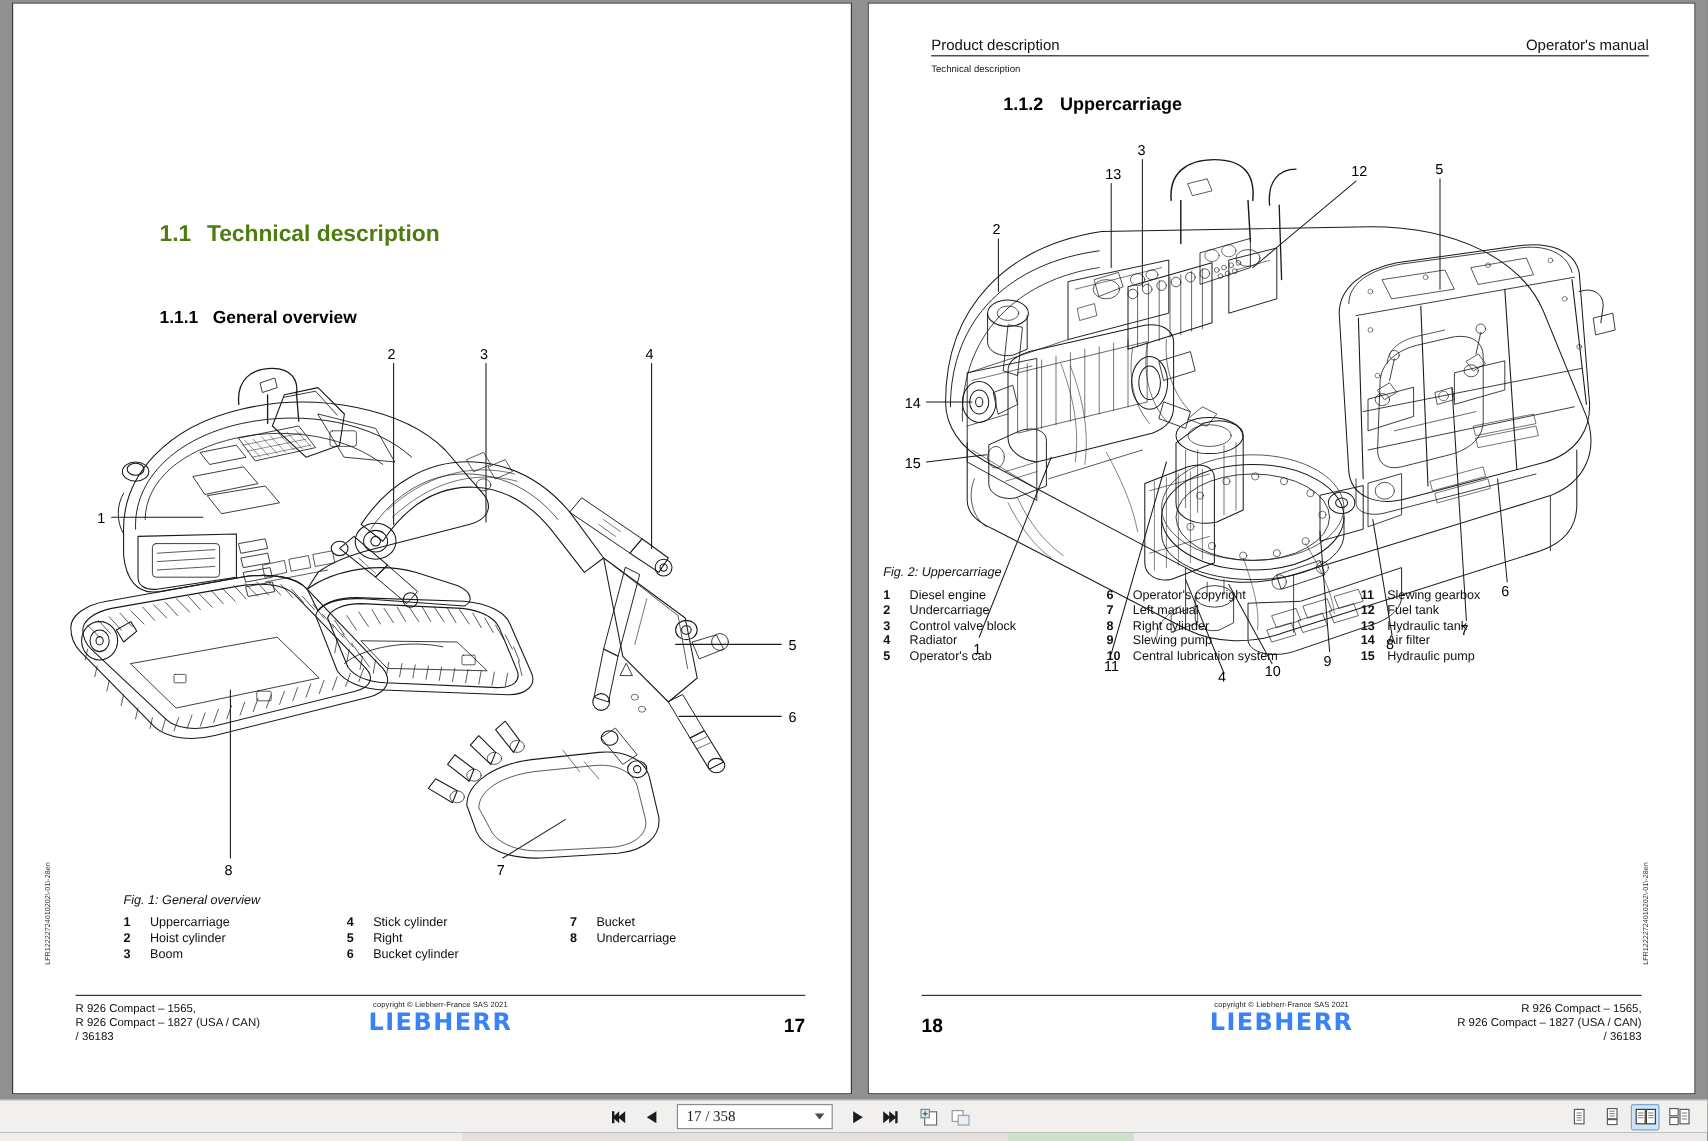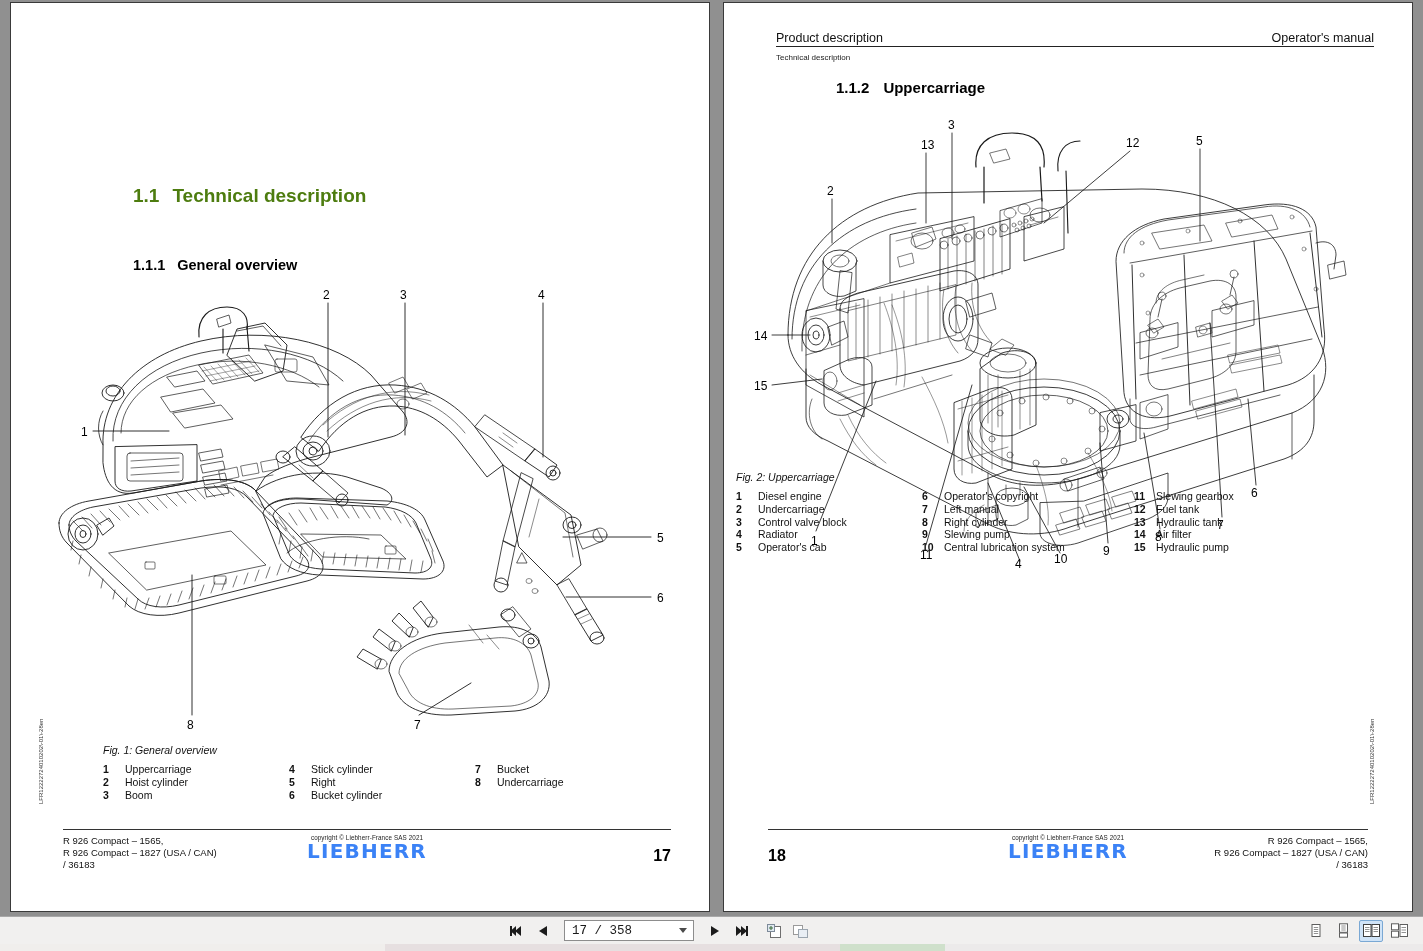--- a/index.html
+++ b/index.html
@@ -273,21 +273,21 @@
     border: 1px solid #8d8d8d;
     display: flex;
     align-items: center;
     padding: 0 4px 0 7px;
     position: relative;
   }
   .page-field .pf-text {
     font-size: 12.5px;
     color: #1a1a1a;
     flex: 1;
-    font-family: Liberation Mono, monospace;
+    font-family: Liberation Serif, serif;
   }
   .page-field .pf-arrow {
     width: 0; height: 0;
     border-left: 4px solid transparent;
     border-right: 4px solid transparent;
     border-top: 5px solid #4a4a4a;
     margin-right: 2px;
   }
 
   

